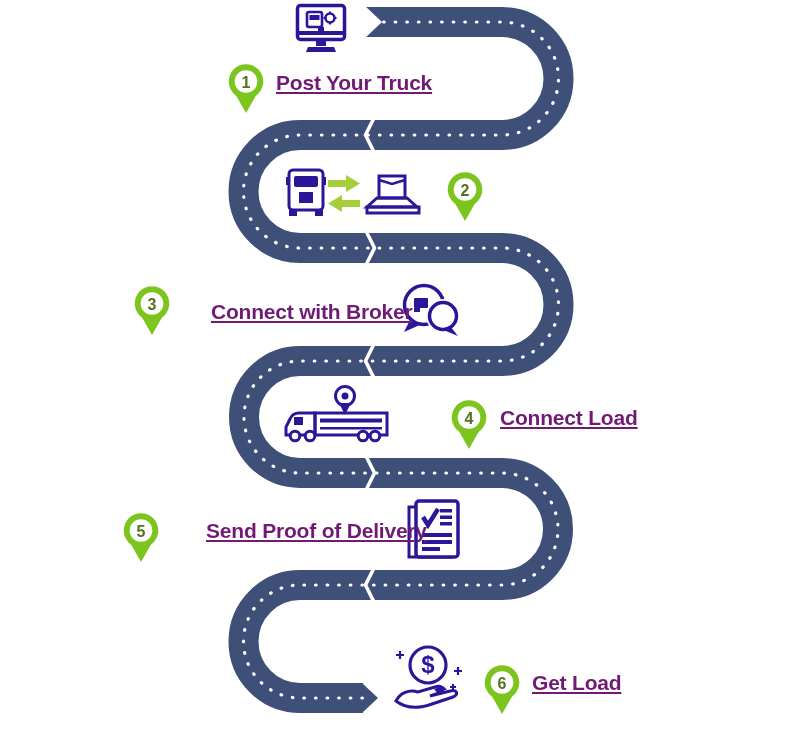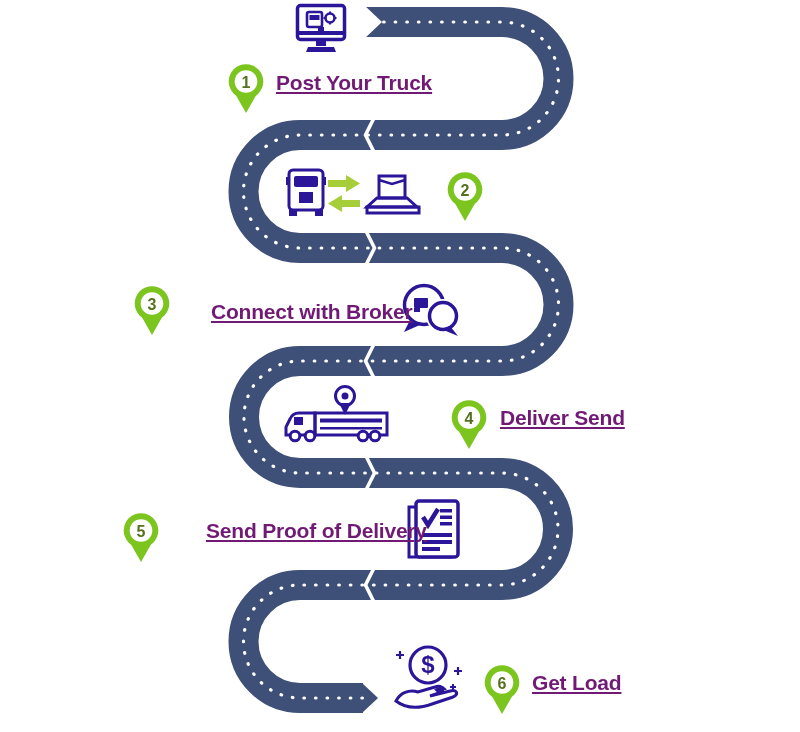--- a/index.html
+++ b/index.html
@@ -135,21 +135,21 @@
     <circle cx="92" cy="53" r="4.8" fill="#ffffff" stroke="#2B1699" stroke-width="3"></circle>
   </svg>
   <div class="pin pin-4">
     <svg width="36" height="50" viewBox="0 0 36 50">
       <circle cx="18" cy="17.5" r="17.3" fill="#7CC51F"></circle>
       <polygon points="5.8,27.5 18,49 30.2,27.5" fill="#7CC51F"></polygon>
       <circle cx="18" cy="17.5" r="11.3" fill="#ffffff"></circle>
       <text x="18" y="23.5" text-anchor="middle" font-size="16" font-weight="700" fill="#55701E">4</text>
     </svg>
   </div>
-  <div class="step-label lbl-4">Deliver Send</div>
+  <div class="step-label lbl-4">Connect Load</div>
 
   <svg class="icon ico-5" width="54" height="62" viewBox="0 0 54 62">
     <rect x="3" y="8" width="42" height="50" fill="none" stroke="#2B1699" stroke-width="3"></rect>
     <rect x="10" y="2" width="42" height="56" rx="3" fill="#ffffff" stroke="#2B1699" stroke-width="3.5"></rect>
     <path d="M17 18 L22 26 L32 10" fill="none" stroke="#2B1699" stroke-width="4.5"></path>
     <rect x="34" y="10" width="12" height="3.5" fill="#2B1699"></rect>
     <rect x="34" y="16.5" width="12" height="3.5" fill="#2B1699"></rect>
     <rect x="34" y="23" width="12" height="3.5" fill="#2B1699"></rect>
     <rect x="16" y="34" width="30" height="4" fill="#2B1699"></rect>
     <rect x="16" y="41" width="30" height="4" fill="#2B1699"></rect>

